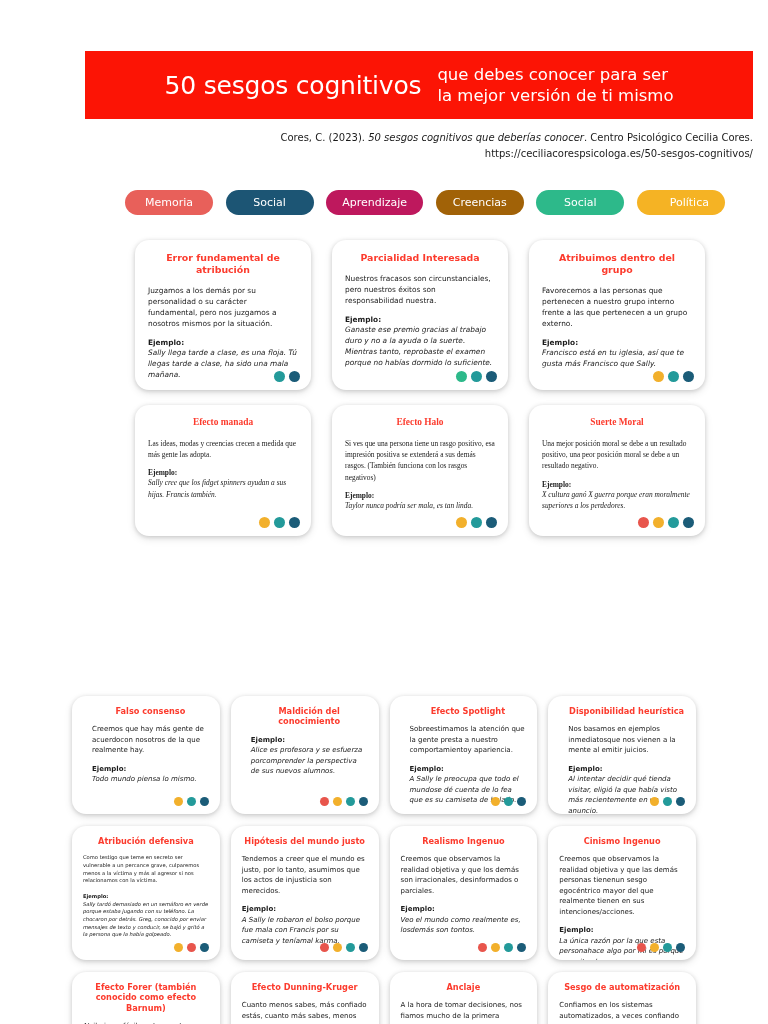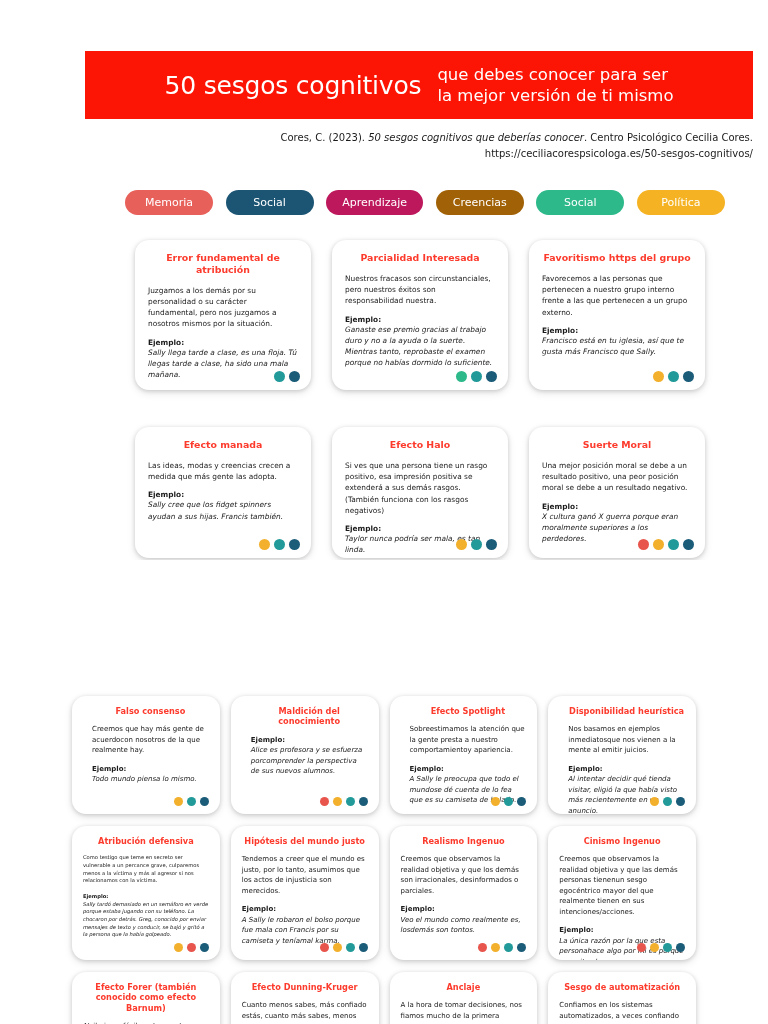--- a/index.html
+++ b/index.html
@@ -97,21 +97,21 @@
 
   
   .grid3 {
     position: absolute;
     left: 100px;
     width: 570px;
     display: flex;
     gap: 21px;
   }
   #row1 { top: 240px; }
-  #row2 { top: 427px; }
+  #row2 { top: 405px; font-family: Liberation Serif, serif; }
 
   .card {
     position: relative;
     background: #ffffff;
     border-radius: 14px;
     box-shadow: 0 1px 4px rgba(0,0,0,0.16), 0 3px 9px rgba(0,0,0,0.10);
     padding: 12px 13px 22px 13px;
     flex: 1 1 0;
     overflow: hidden;
   }
@@ -204,21 +204,21 @@
         </div>
         <div class="pill" style="background: #be185d;">
           <span>Aprendizaje</span>
         </div>
         <div class="pill" style="background: #a16207;">
           <span>Creencias</span>
         </div>
         <div class="pill" style="background: rgb(45, 185, 138);">
           <span>Social</span>
         </div>
-        <div class="pill" style="background: rgb(245, 179, 36);">
+        <div class="pill" style="background: rgb(245, 179, 36); justify-content: flex-end;">
           <span>Política</span>
         </div>
       </div>
 
     <div class="grid3" id="row1">
         <div class="card">
           <div class="card-title">Error fundamental de atribución</div>
           <div class="card-body">Juzgamos a los demás por su personalidad o su carácter fundamental, pero nos juzgamos a nosotros mismos por la situación.</div>
           <div class="ej-label">Ejemplo:</div>
           <div class="ej-text">Sally llega tarde a clase, es una floja. Tú llegas tarde a clase, ha sido una mala mañana.</div>
@@ -232,21 +232,21 @@
           <div class="card-body">Nuestros fracasos son circunstanciales, pero nuestros éxitos son responsabilidad nuestra.</div>
           <div class="ej-label">Ejemplo:</div>
           <div class="ej-text">Ganaste ese premio gracias al trabajo duro y no a la ayuda o la suerte. Mientras tanto, reprobaste el examen porque no habías dormido lo suficiente.</div>
           <div class="dots">
             <span class="dot" style="background: rgb(45, 185, 138);"></span>
             <span class="dot" style="background: rgb(35, 154, 154);"></span>
             <span class="dot" style="background: rgb(27, 92, 120);"></span>
           </div>
         </div>
         <div class="card">
-          <div class="card-title">Favoritismo https del grupo</div>
+          <div class="card-title">Atribuimos dentro del grupo</div>
           <div class="card-body">Favorecemos a las personas que pertenecen a nuestro grupo interno frente a las que pertenecen a un grupo externo.</div>
           <div class="ej-label">Ejemplo:</div>
           <div class="ej-text">Francisco está en tu iglesia, así que te gusta más Francisco que Sally.</div>
           <div class="dots">
             <span class="dot" style="background: rgb(242, 176, 44);"></span>
             <span class="dot" style="background: rgb(35, 154, 154);"></span>
             <span class="dot" style="background: rgb(27, 92, 120);"></span>
           </div>
         </div>
       </div>

